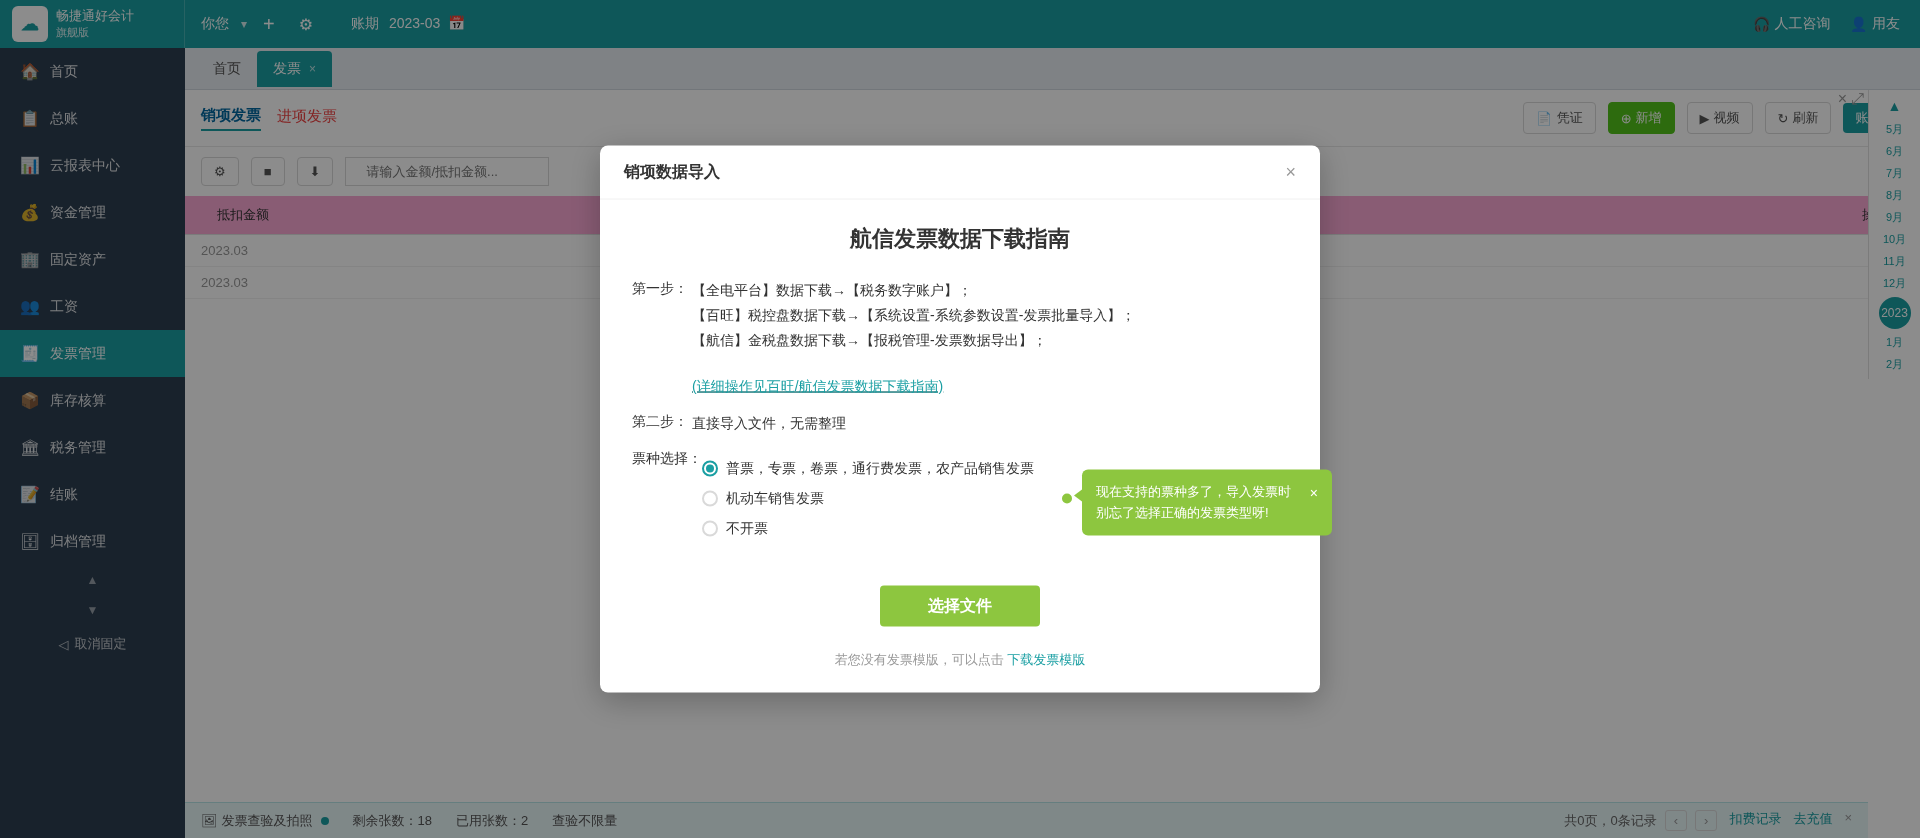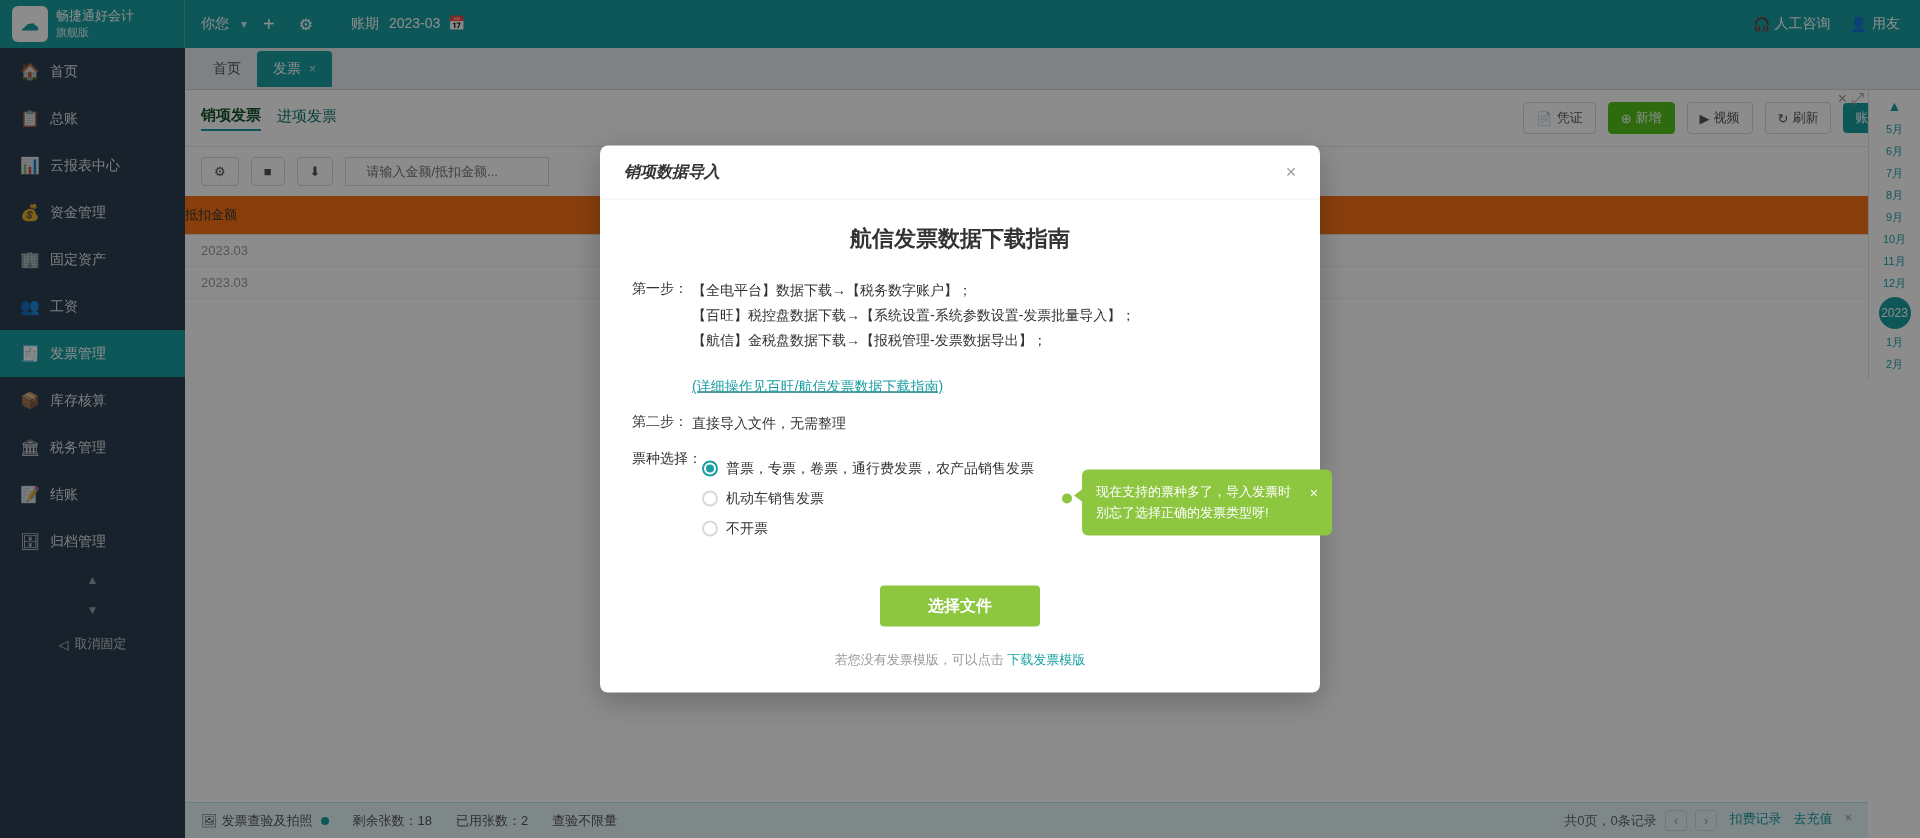--- a/index.html
+++ b/index.html
@@ -81,23 +81,23 @@
 
     
     .content-area { padding: 0; background: white; height: calc(838px - 48px - 42px); position: relative; }
 
     
     .invoice-toolbar {
       display: flex; align-items: center; padding: 12px 16px; gap: 16px;
       border-bottom: 1px solid #e8e8e8; background: white;
     }
     .invoice-tab {
-      font-size: 15px; color: #0f766e; cursor: pointer; padding-bottom: 4px;
-    }
-    .invoice-tab.active { color: #14532d; border-bottom: 2px solid #1a9fa3; font-weight: bold; }
+      font-size: 15px; color: #ef4444; cursor: pointer; padding-bottom: 4px;
+    }
+    .invoice-tab.active { color: #0369a1; border-bottom: 2px solid #1a9fa3; font-weight: bold; }
 
     .invoice-toolbar-right {
       margin-left: auto; display: flex; align-items: center; gap: 12px;
     }
     .toolbar-btn {
       display: flex; align-items: center; gap: 4px; padding: 6px 12px;
       border: 1px solid #d9d9d9; border-radius: 4px; cursor: pointer;
       font-size: 13px; color: #555; background: white;
     }
     .toolbar-btn.green { background: #52c41a; color: white; border-color: #52c41a; }
@@ -111,42 +111,42 @@
       display: flex; align-items: center; padding: 10px 16px; gap: 12px;
       background: white;
     }
     .filter-input {
       border: 1px solid #d9d9d9; border-radius: 0; padding: 6px 20px;
       font-size: 13px; width: 204px; color: #999;
     }
 
     
     .table-header {
-      display: flex; align-items: center; background: #f97316;
-      padding: 10px 0; gap: 0; border-bottom: 1px solid #e0e0e0;
+      display: flex; align-items: center; background: #f9a8d4;
+      padding: 10px 32px; gap: 0; border-bottom: 1px solid #e0e0e0;
     }
     .table-header .col { font-size: 13px; color: #333; }
     .table-header .col.actions { margin-left: auto; }
 
     
     .overlay {
       position: fixed; top: 0; left: 0; right: 0; bottom: 0;
       background: rgba(0,0,0,0.45); z-index: 200;
     }
 
     
     .modal {
       position: fixed; top: 50%; left: 50%; transform: translate(-50%, -50%);
       background: white; border-radius: 8px; width: 720px;
       z-index: 300; box-shadow: 0 8px 32px rgba(0,0,0,0.25);
       overflow: visible;
     }
     .modal-header {
       display: flex; align-items: center; justify-content: space-between;
-      padding: 16px 24px; border-bottom: 1px solid #f0f0f0; font-style: italic;
+      padding: 16px 24px; border-bottom: 1px solid #f0f0f0;
     }
     .modal-title { font-size: 16px; font-weight: bold; color: #333; }
     .modal-close { cursor: pointer; font-size: 18px; color: #999; }
     .modal-body { padding: 24px 32px; }
     .modal-main-title { text-align: center; font-size: 22px; color: #333; font-weight: bold; margin-bottom: 24px; }
 
     .step-row { display: flex; margin-bottom: 12px; align-items: flex-start; }
     .step-label { font-size: 14px; color: #333; min-width: 60px; font-weight: 500; flex-shrink: 0; margin-top: 2px; }
     .step-content { font-size: 14px; color: #333; line-height: 1.8; }
     .step-content .link { color: #1a9fa3; cursor: pointer; text-decoration: underline; }

